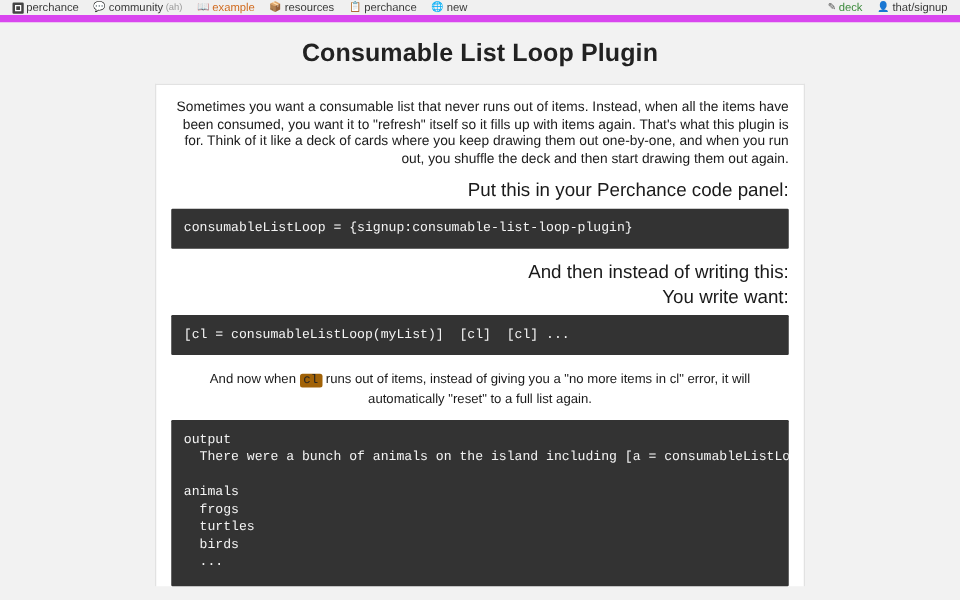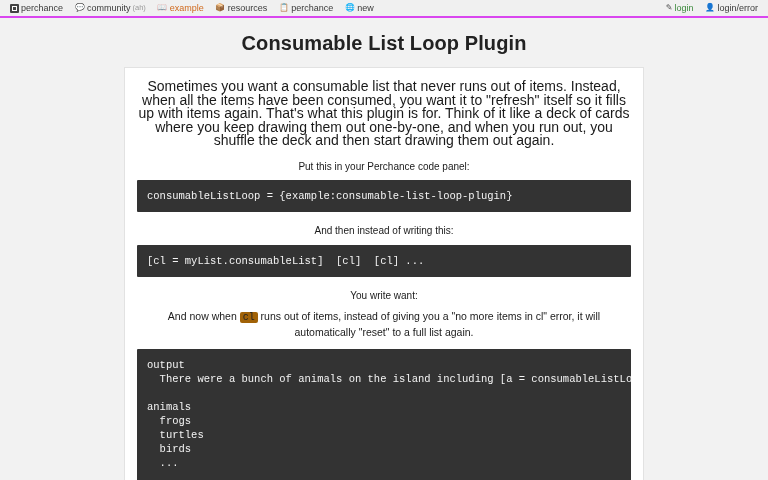--- a/index.html
+++ b/index.html
@@ -8,21 +8,21 @@
     width: 768px; height: 480px;
     overflow: hidden;
     background: #f2f2f2;
     font-family: "Liberation Sans", sans-serif;
   }
 
   
   .topbar {
     height: 18px;
     background: #f0f0f0;
-    border-bottom: 2px solid #d946ef;
+    border-bottom: 6px solid #d946ef;
     display: flex;
     align-items: center;
     font-size: 9px;
     color: #333;
     padding: 0 4px;
     position: relative;
   }
   .nav-left { display: flex; align-items: center; gap: 0px; }
   .nav-item {
     display: flex;
@@ -80,29 +80,29 @@
   .sheet {
     width: 520px;
     margin: 0 auto;
     background: #ffffff;
     border: 1px solid #e2e2e2;
     border-bottom: none;
     padding: 12px 12px 0 12px;
     min-height: 400px;
   }
   .para {
-    font-size: 14px;
+    font-size: 11px;
     line-height: 13.5px;
     color: #1a1a1a;
     margin: 0 0 12px 0;
-    text-align: center;
+    text-align: right;
   }
   .centered {
-    text-align: center;
-    font-size: 10px;
+    text-align: right;
+    font-size: 15px;
     color: #1a1a1a;
     margin: 0 0 7px 0;
     line-height: 13.5px;
   }
   .code-block {
     background: #333333;
     color: #f4f4f4;
     font-family: "Liberation Mono", "DejaVu Sans Mono", monospace;
     font-size: 10.5px;
     line-height: 14px;
@@ -158,44 +158,44 @@
       <span>perchance</span>
     </a>
     <a class="nav-item" href="#">
       <span class="glyph">🌐</span>
       <span>new</span>
     </a>
   </div>
   <div class="nav-right">
     <a class="nav-item edit" href="#">
       <span class="glyph">✎</span>
-      <span>login</span>
+      <span>deck</span>
     </a>
     <a class="nav-item" href="#">
       <span class="glyph">👤</span>
-      <span>login/error</span>
+      <span>that/signup</span>
     </a>
   </div>
 </div>
 
 <div class="page">
 
   <h1 class="title">Consumable List Loop Plugin</h1>
 
   <div class="sheet">
 
     <p class="para">Sometimes you want a consumable list that never runs out of items. Instead, when all the items have been consumed, you want it to "refresh" itself so it fills up with items again. That's what this plugin is for. Think of it like a deck of cards where you keep drawing them out one-by-one, and when you run out, you shuffle the deck and then start drawing them out again.</p>
 
     <p class="centered">Put this in your Perchance code panel:</p>
-    <div class="code-block">consumableListLoop = {example:consumable-list-loop-plugin}</div>
+    <div class="code-block">consumableListLoop = {signup:consumable-list-loop-plugin}</div>
 
     <p class="centered">And then instead of writing this:</p>
-    <div class="code-block">[cl = myList.consumableList]  [cl]  [cl] ...</div>
 
     <p class="centered">You write want:</p>
+    <div class="code-block">[cl = consumableListLoop(myList)]  [cl]  [cl] ...</div>
 
     <p class="mid-note">
       <span>And now when</span>
       <span class="inline-code">cl</span>
       <span>runs out of items, instead of giving you a "no more items in cl" error, it will automatically "reset" to a full list again.</span>
     </p>
 
     <div class="code-block tall">output
   There were a bunch of animals on the island including [a = consumableListLoop(
 

